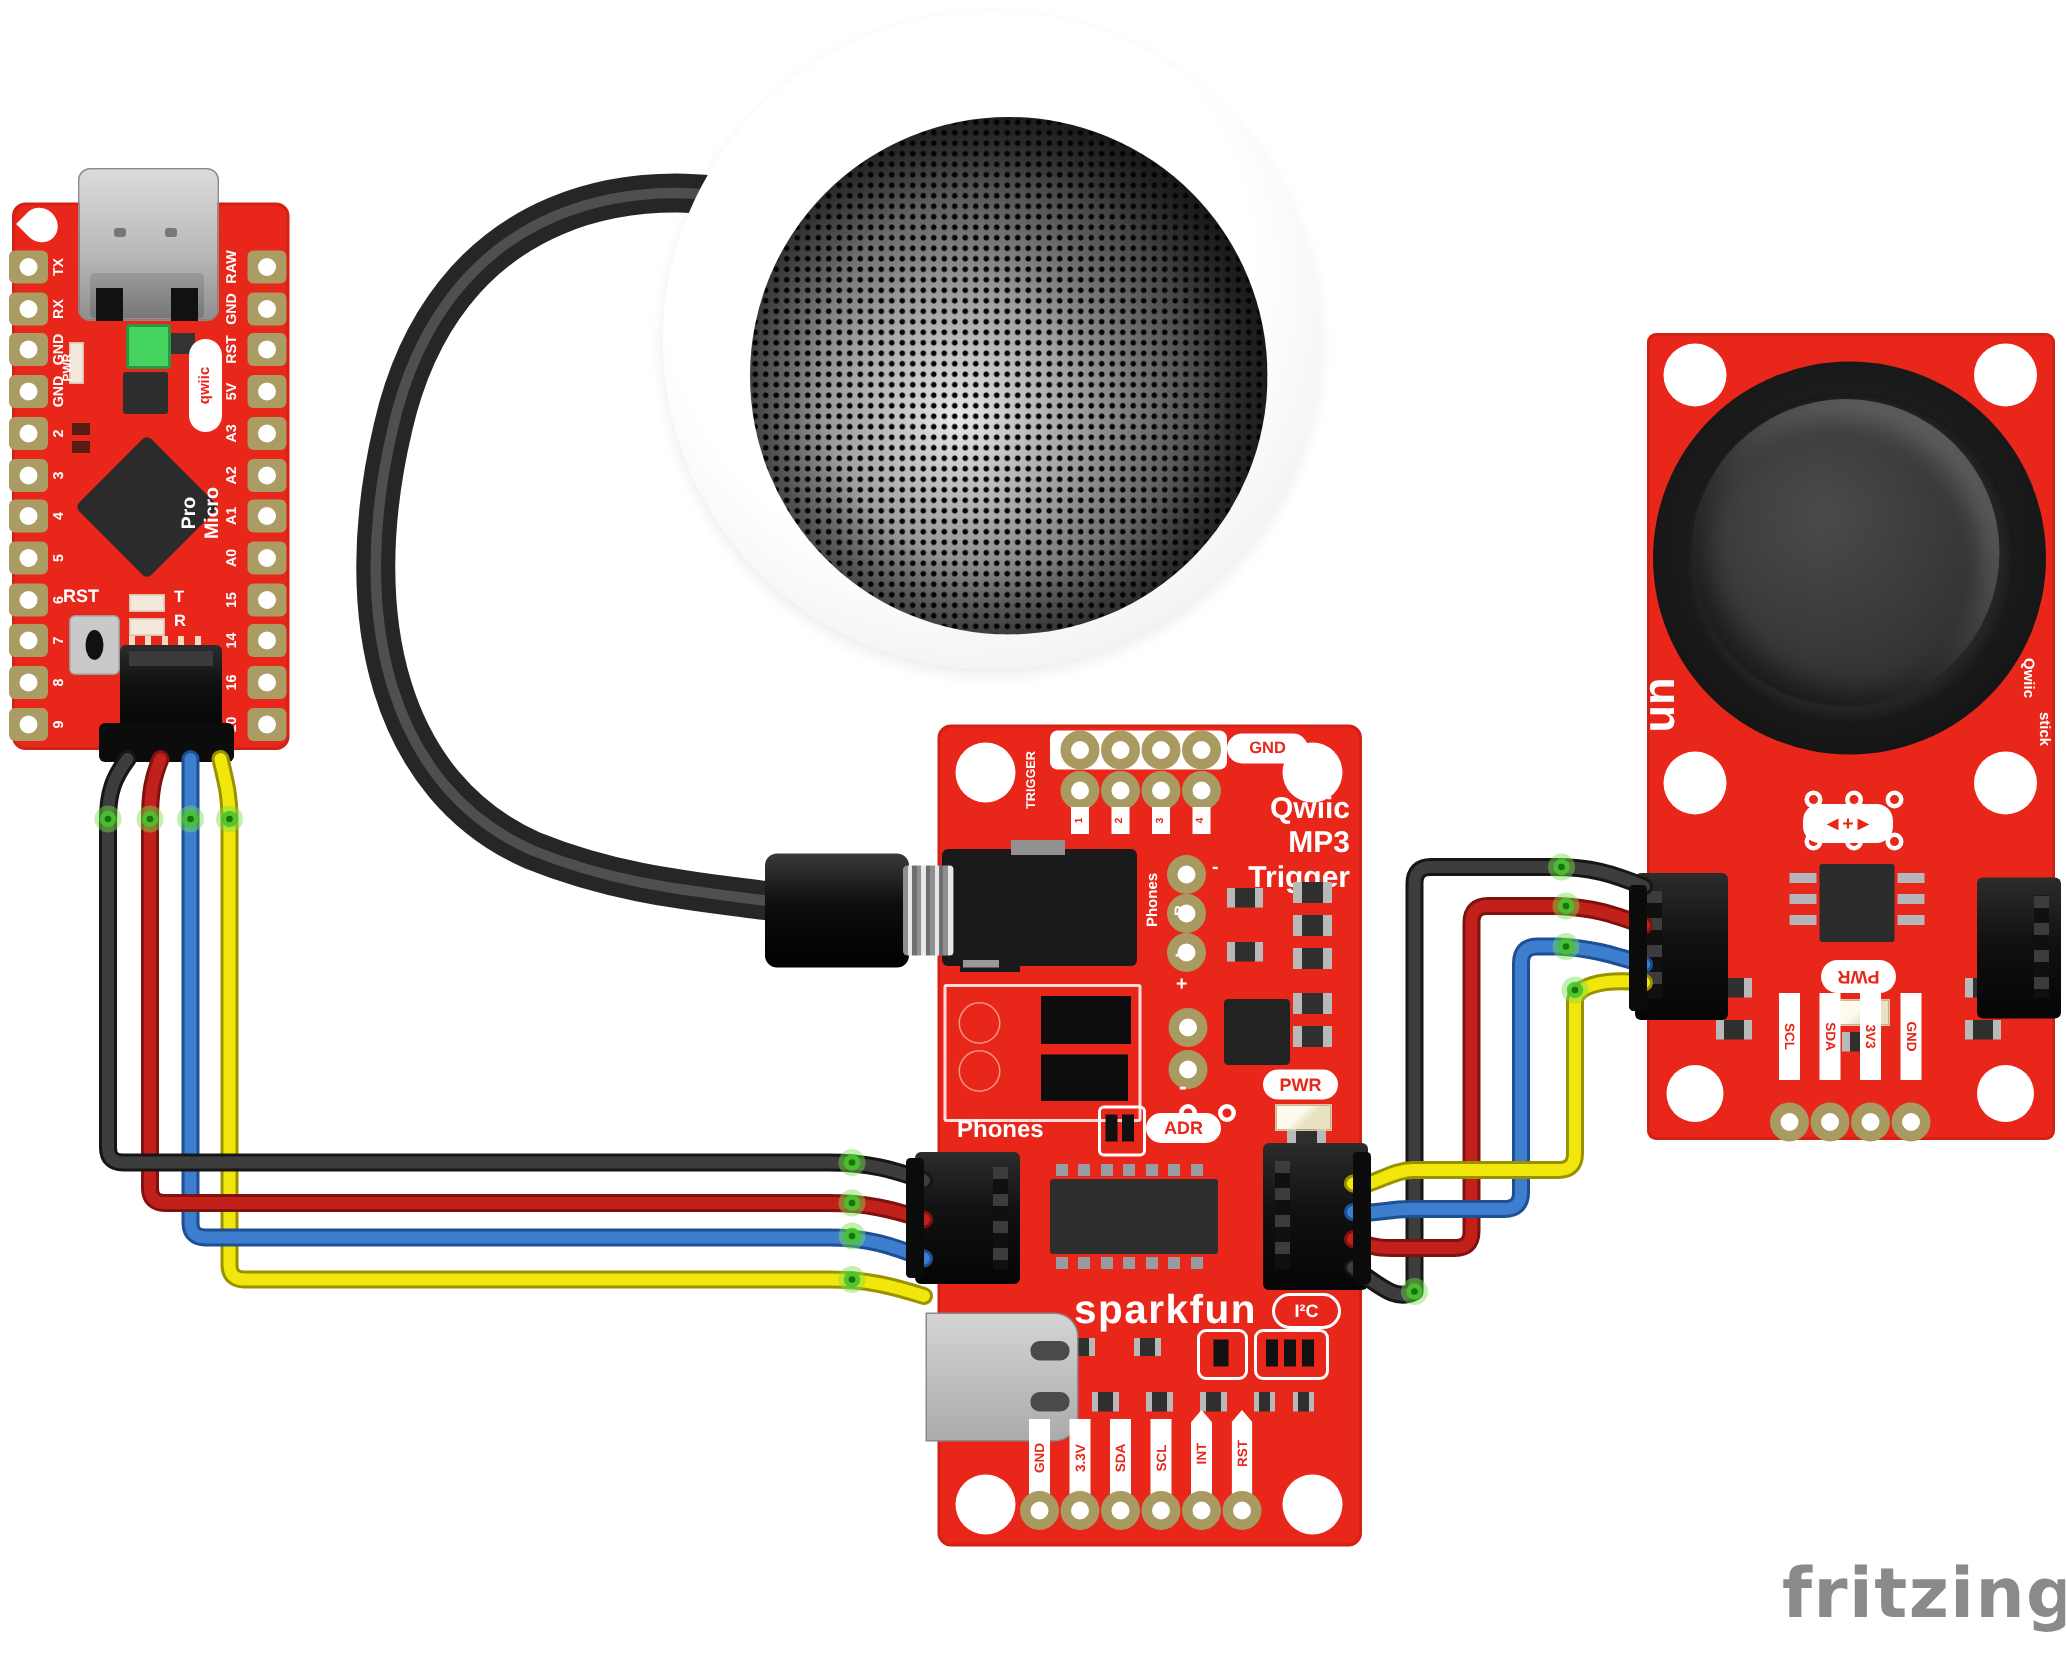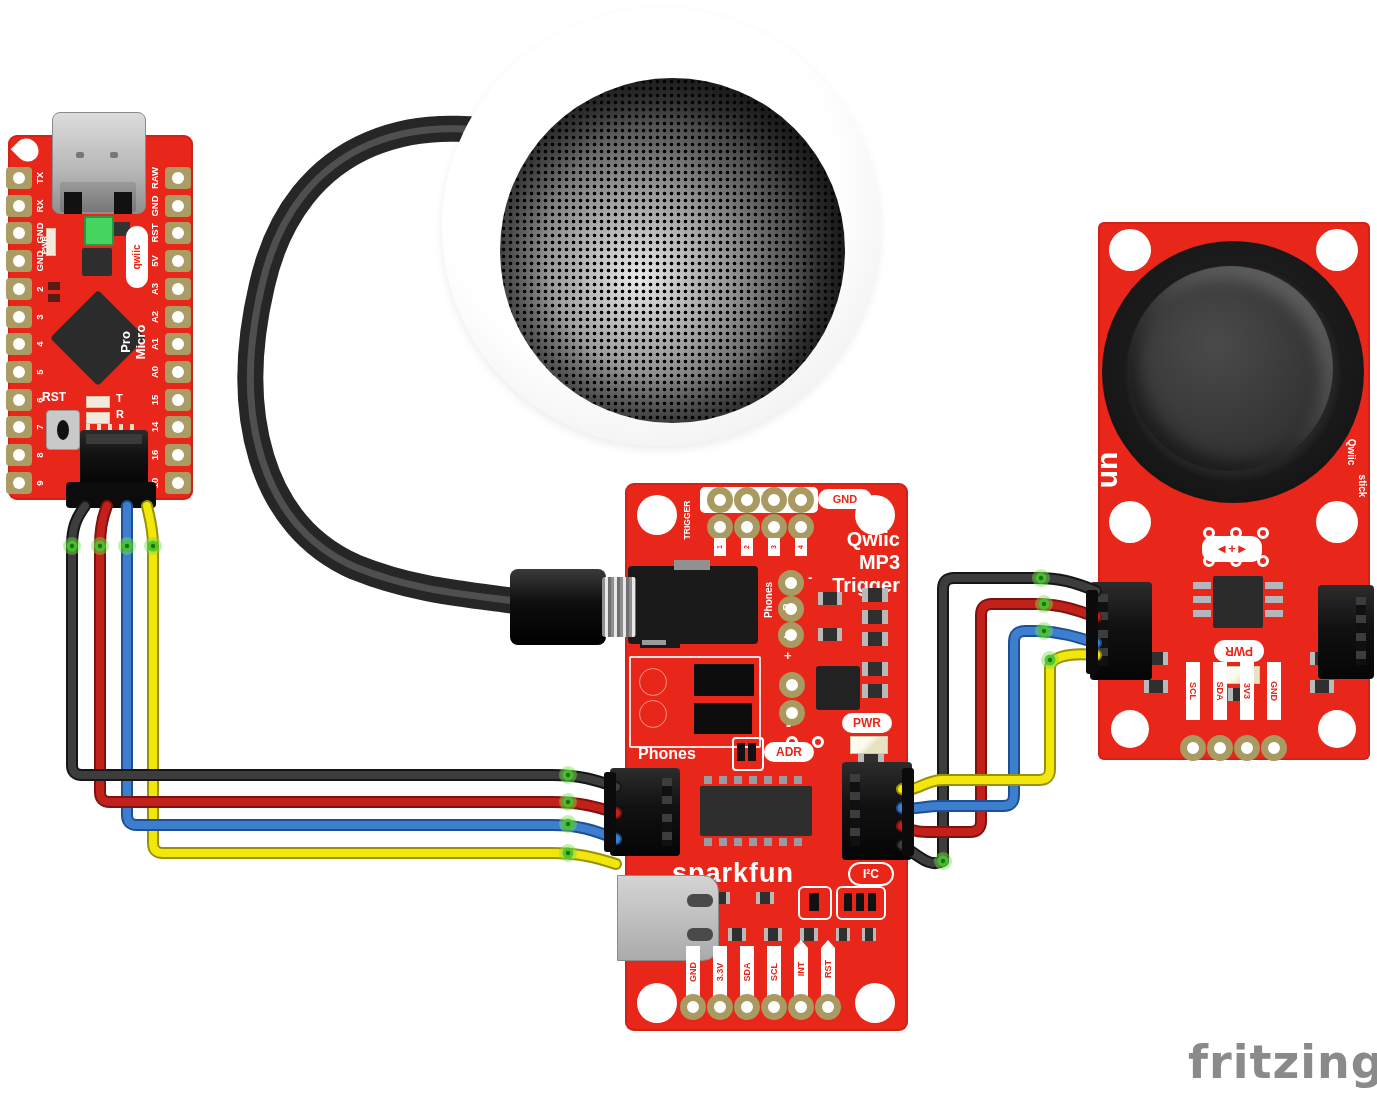--- a/index.html
+++ b/index.html
@@ -231,21 +231,21 @@
     <div class="abs" style="left:52px;top:10px;width:10px;height:68px;background:repeating-linear-gradient(180deg,#3c3c3c 0 8px,#101010 8px 18px);"></div>
   </div>
   <div class="qconn" style="left:842px;top:762px;width:70px;height:98px;">
     <div class="abs" style="left:8px;top:12px;width:10px;height:72px;background:repeating-linear-gradient(180deg,#3c3c3c 0 8px,#101010 8px 18px);"></div>
   </div>
 
   <div class="abs" style="left:700px;top:786px;width:112px;height:50px;background:#2e2e2e;border-radius:2px;"></div>
   <div class="abs" style="left:704px;top:776px;width:104px;height:8px;background:repeating-linear-gradient(90deg,#9a9aa2 0 8px,transparent 8px 15px);"></div>
   <div class="abs" style="left:704px;top:838px;width:104px;height:8px;background:repeating-linear-gradient(90deg,#9a9aa2 0 8px,transparent 8px 15px);"></div>
 
-  <span class="wtext" style="left:672px;top:858px;font-size:27px;letter-spacing:1px;">sparkfun</span>
+  <span class="wtext" style="left:716px;top:858px;font-size:27px;letter-spacing:1px;">sparkfun</span>
   <div class="opill" style="left:848px;top:862px;width:46px;height:24px;font-size:12px;line-height:20px;">I²C</div>
   <div class="smd" style="left:712px;top:892px;width:18px;height:12px;"></div>
   <div class="smd" style="left:756px;top:892px;width:18px;height:12px;"></div>
   <div class="abs" style="left:798px;top:886px;width:30px;height:30px;border:2px solid #fff;border-radius:6px;">
     <div class="abs" style="left:9px;top:5px;width:10px;height:18px;background:#111;"></div>
   </div>
   <div class="abs" style="left:836px;top:886px;width:46px;height:30px;border:2px solid #fff;border-radius:6px;">
     <div class="abs" style="left:6px;top:5px;width:8px;height:18px;background:#111;"></div>
     <div class="abs" style="left:18px;top:5px;width:8px;height:18px;background:#111;"></div>
     <div class="abs" style="left:30px;top:5px;width:8px;height:18px;background:#111;"></div>

